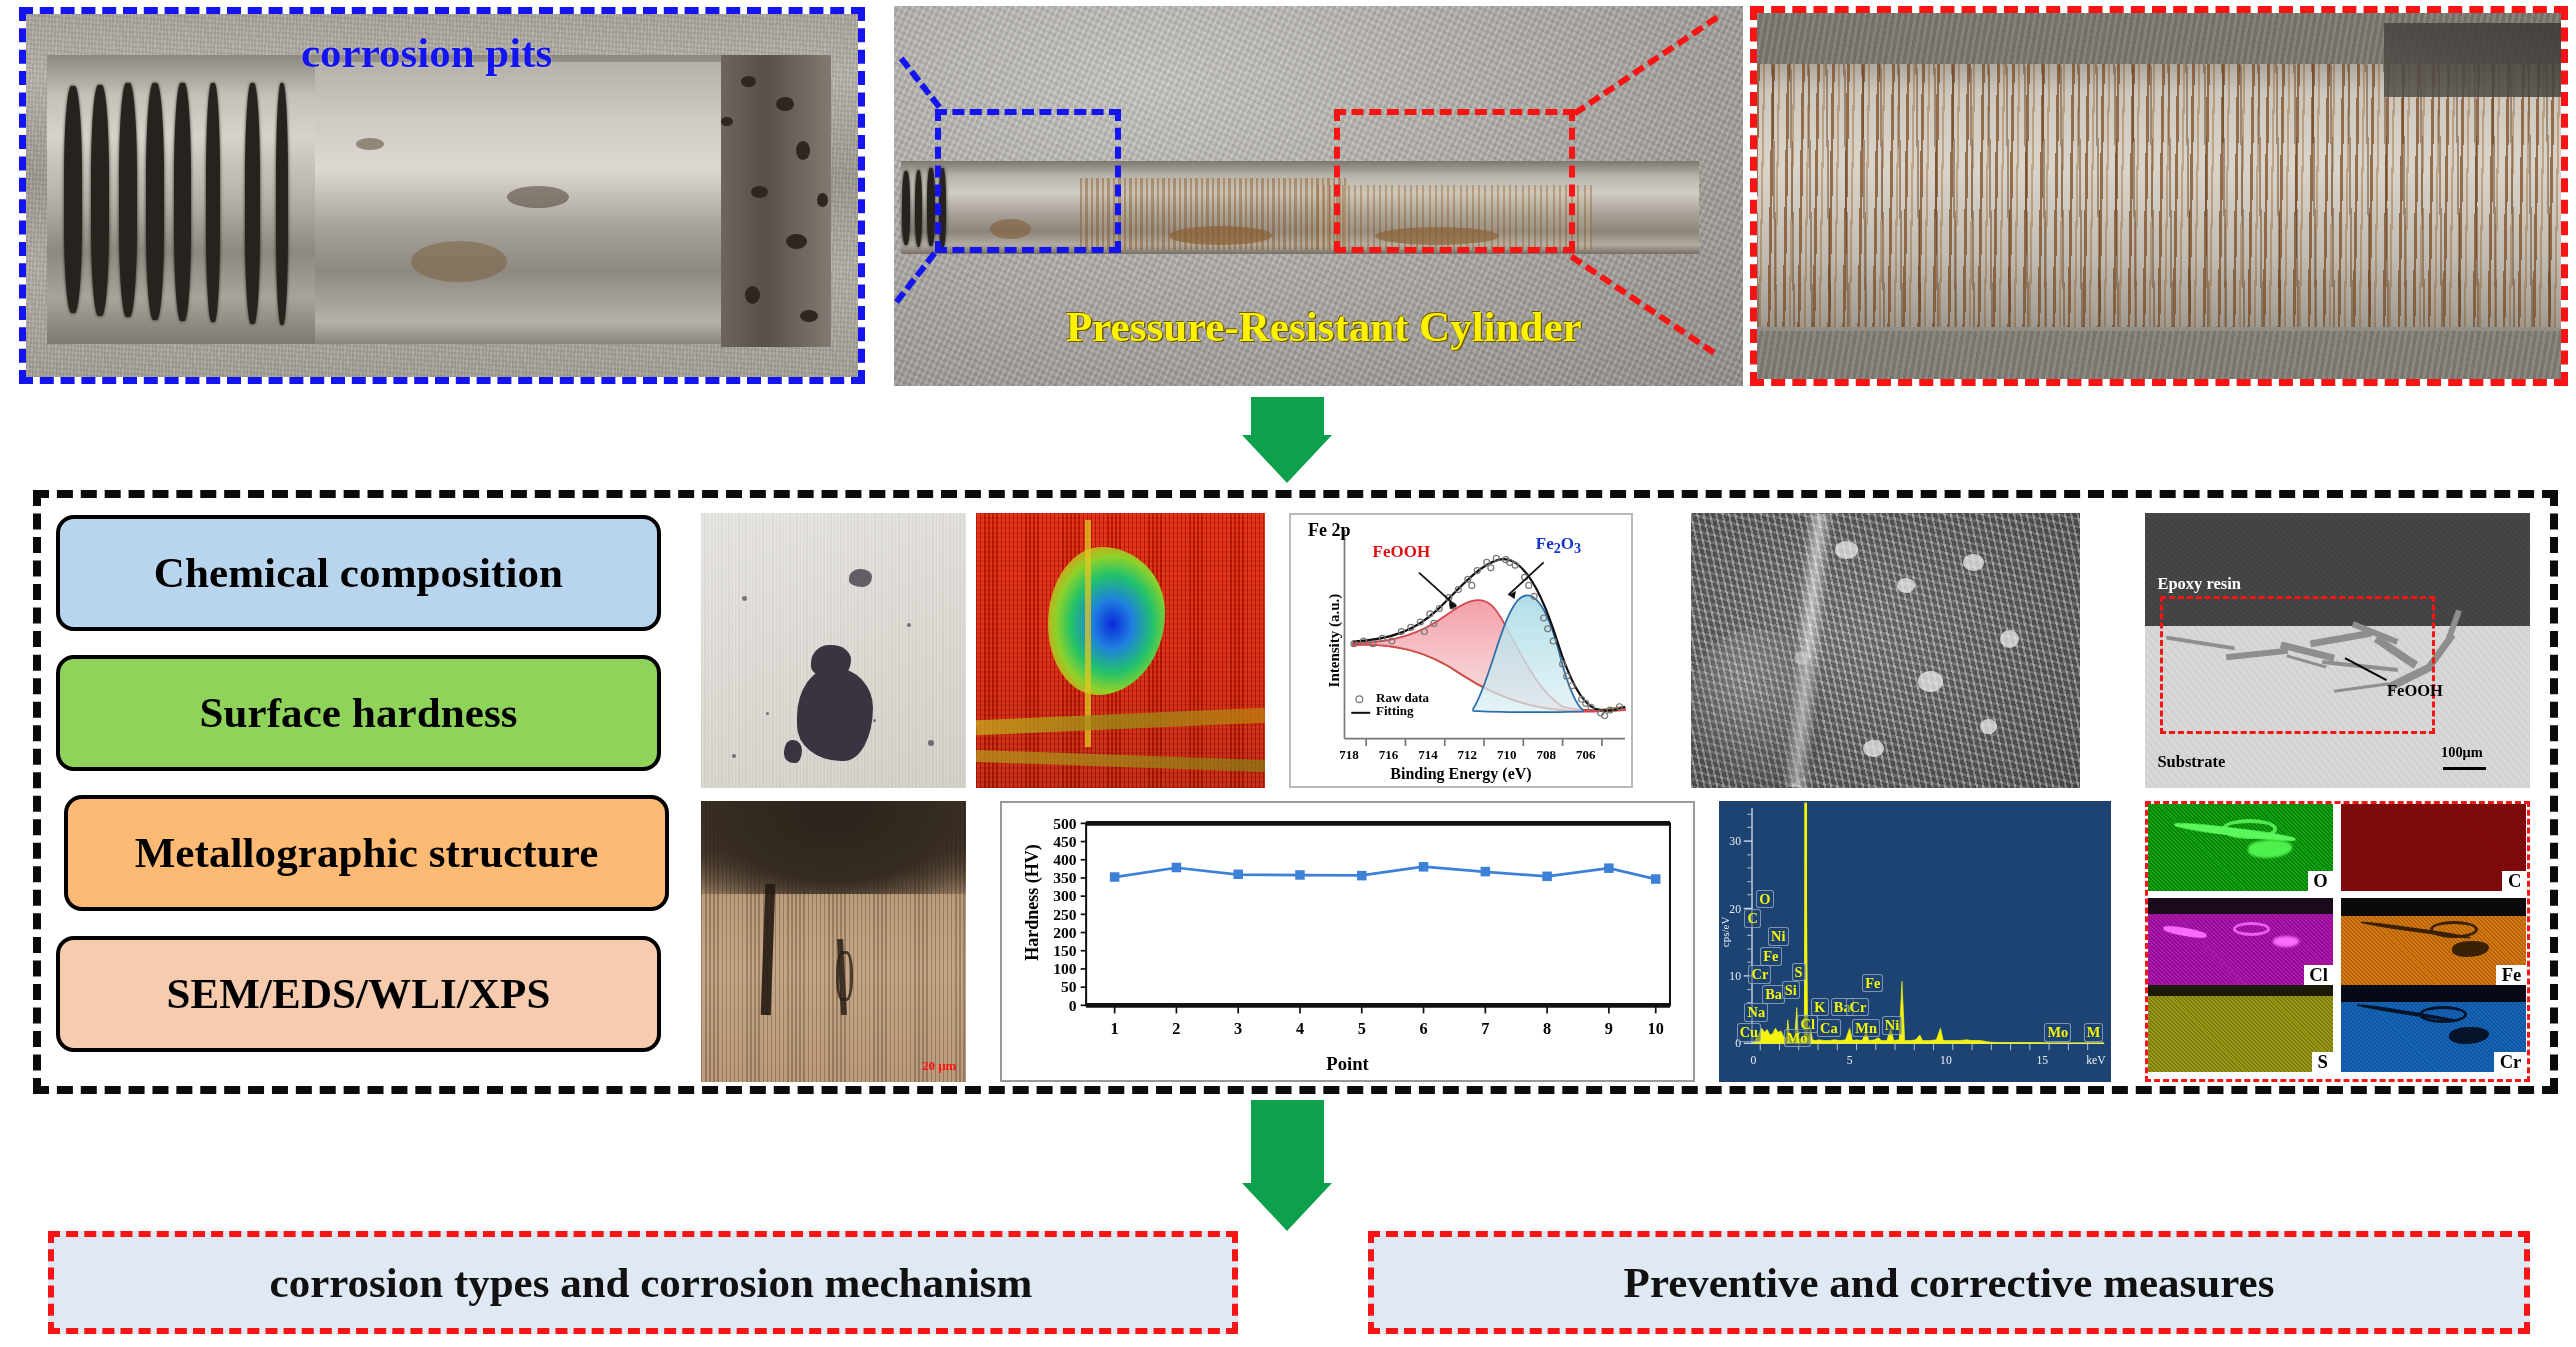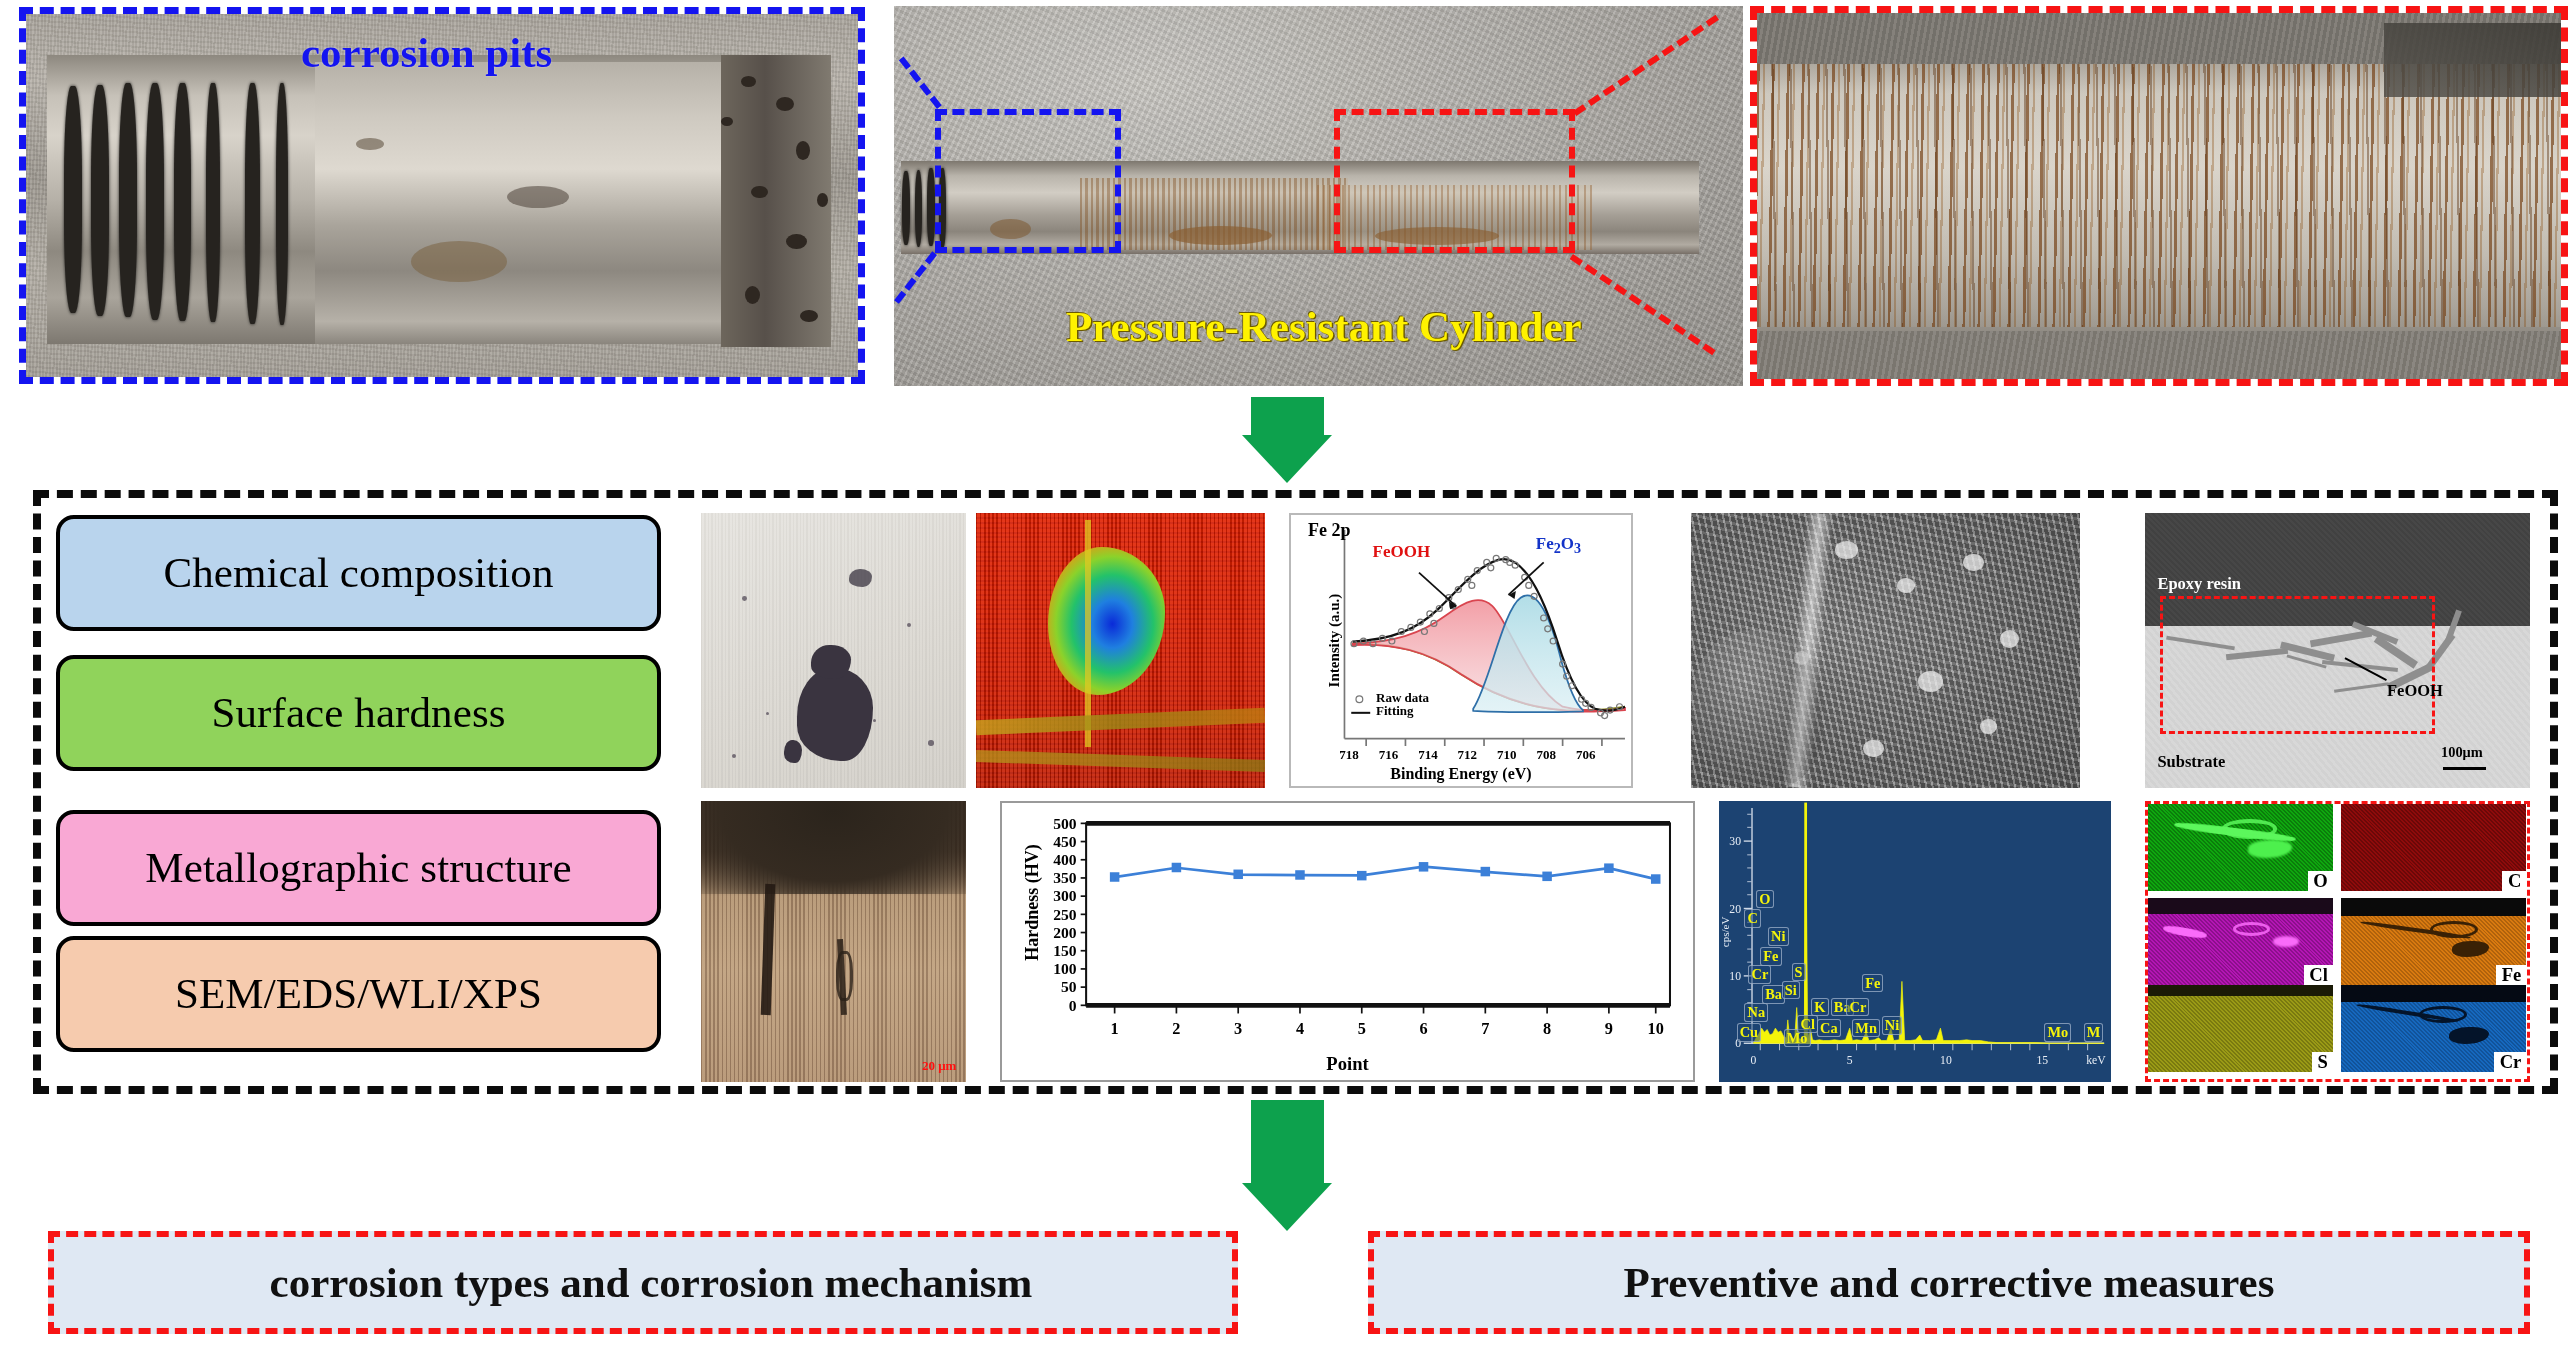--- a/index.html
+++ b/index.html
@@ -88,25 +88,25 @@
   #middle-panel {
     position:absolute; left:33px; top:490px; width:2525px; height:604px;
     border:8.3px dashed #0b0b0b; background:#ffffff;
   }
 
   #sidebar { position:absolute; left:15px; top:13.8px; width:605px; height:569px; }
   .side-box {
     position:absolute; left:0; width:605px; height:116px;
     border:4.8px solid #000; border-radius:18px;
     display:flex; align-items:center; justify-content:center;
-    font-weight:normal; font-size:43px; color:#000; letter-spacing:0.1px;
+    font-weight:bold; font-size:43px; color:#000; letter-spacing:0.1px;
   }
   #side-box-0 { top:2.8px;   background:#B9D4ED; }
   #side-box-1 { top:143px; background:#90D35B; }
-  #side-box-2 { top:298px; background:#f9a8d4; }
+  #side-box-2 { top:283px; background:#fdba74;margin-left:8px; }
   #side-box-3 { top:424px; background:#F6CBAE; }
 
   .fig { position:absolute; overflow:hidden; background:#fff; }
 
   
   #fig-optical-pit   { left:660px;  top:15px; width:265px; height:275px; }
   #fig-wli           { left:935px; top:15px; width:289px; height:275px; }
   #fig-xps           { left:1248px; top:15px; width:344px; height:275px; border:2.1px solid #b9b9b9; }
   #fig-sem-surface   { left:1650px; top:15px; width:389px; height:275px; }
   #fig-cross-section { left:2104px; top:15px; width:385px; height:275px; }

